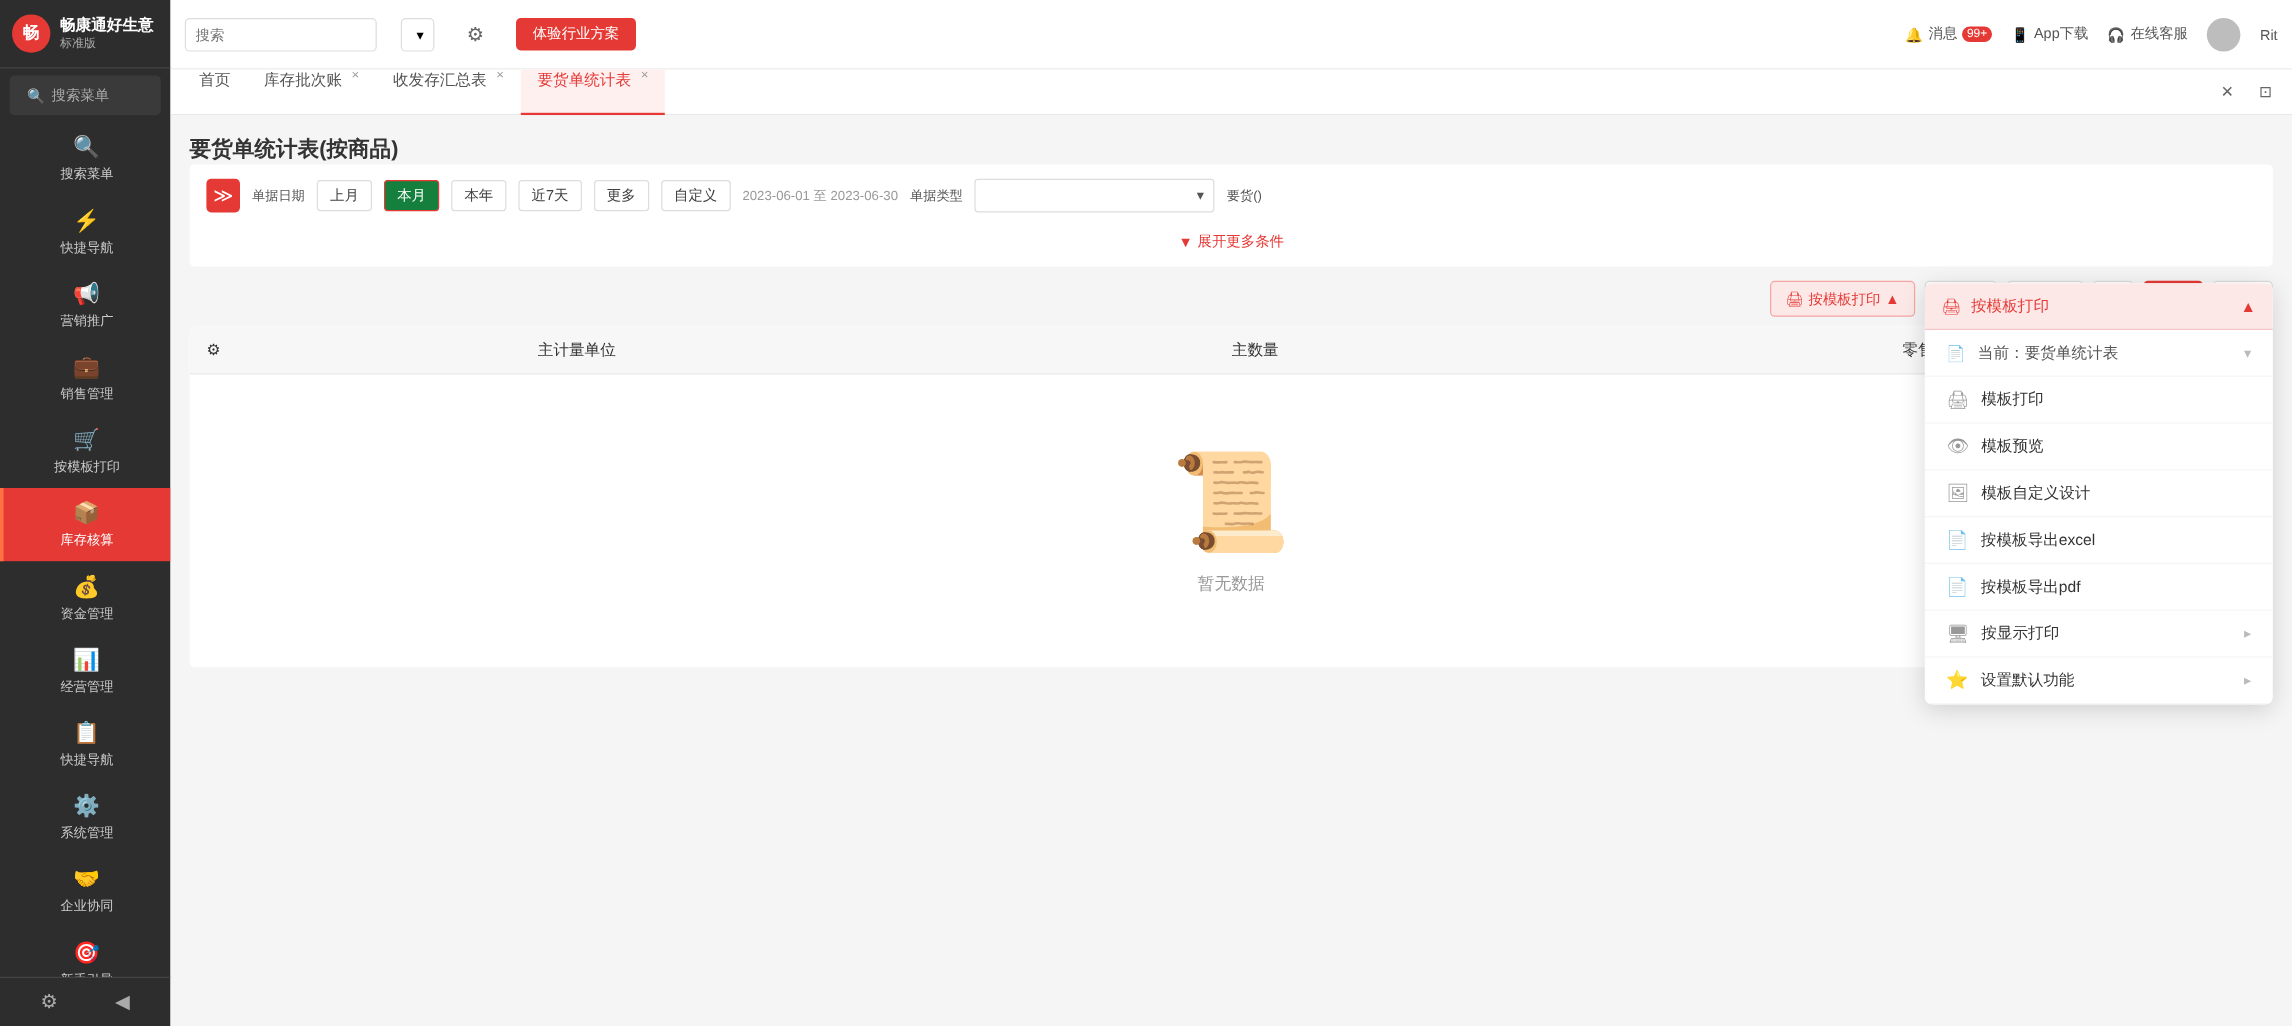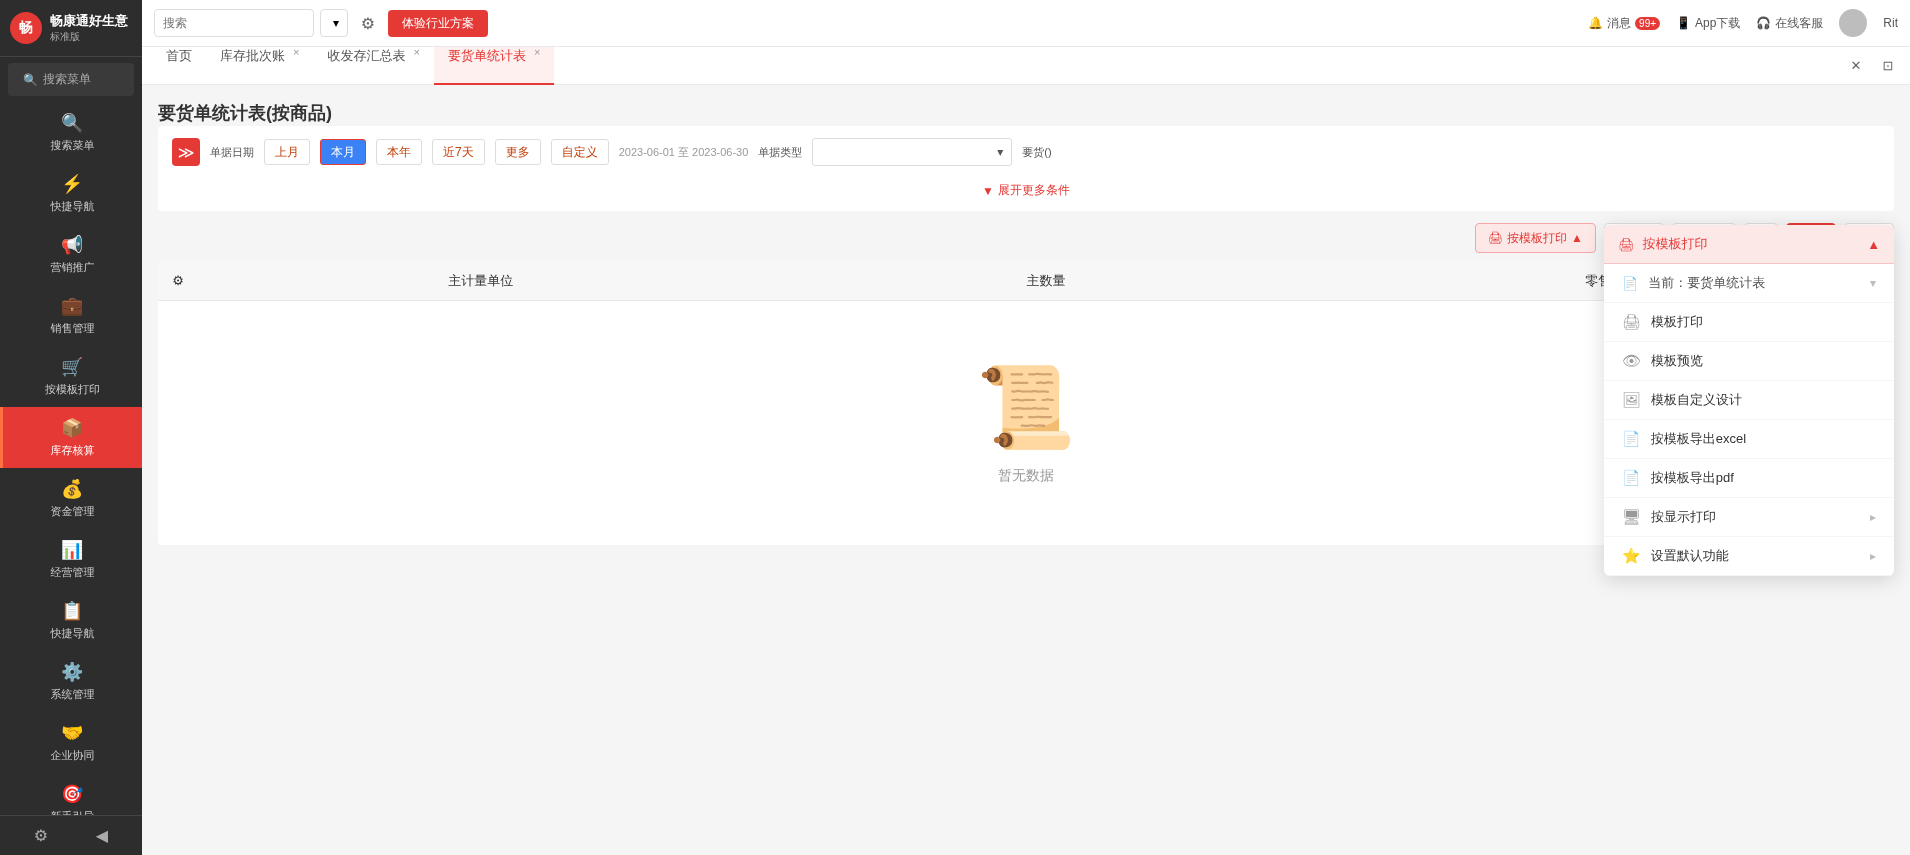--- a/index.html
+++ b/index.html
@@ -86,26 +86,26 @@
       flex: 1;
       display: flex;
       flex-direction: column;
       height: 100%;
       overflow: hidden;
     }
 
     
     .topbar {
       background: #fff;
-      height: 47px;
+      height: 58px;
       display: flex;
       align-items: center;
       padding: 0 12px;
       border-bottom: 1px solid #e8e8e8;
-      gap: 6px;
+      gap: 20px;
     }
     .topbar-input {
       width: 160px;
       height: 28px;
       border: 1px solid #ddd;
       border-radius: 4px;
       padding: 0 8px;
       font-size: 12px;
       color: #999;
     }
@@ -271,24 +271,24 @@
       white-space: nowrap;
     }
     .date-btn {
       height: 26px;
       padding: 0 10px;
       border: 1px solid #ddd;
       border-radius: 3px;
       font-size: 12px;
       cursor: pointer;
       background: #fff;
-      color: #c2410c;
+      color: #404040;
     }
     .date-btn.active {
-      background: #3b82f6;
+      background: #15803d;
       color: #fff;
       border-color: #e53935;
     }
     .date-range-text {
       font-size: 11px;
       color: #999;
     }
     .filter-type-select {
       display: flex;
       align-items: center;

